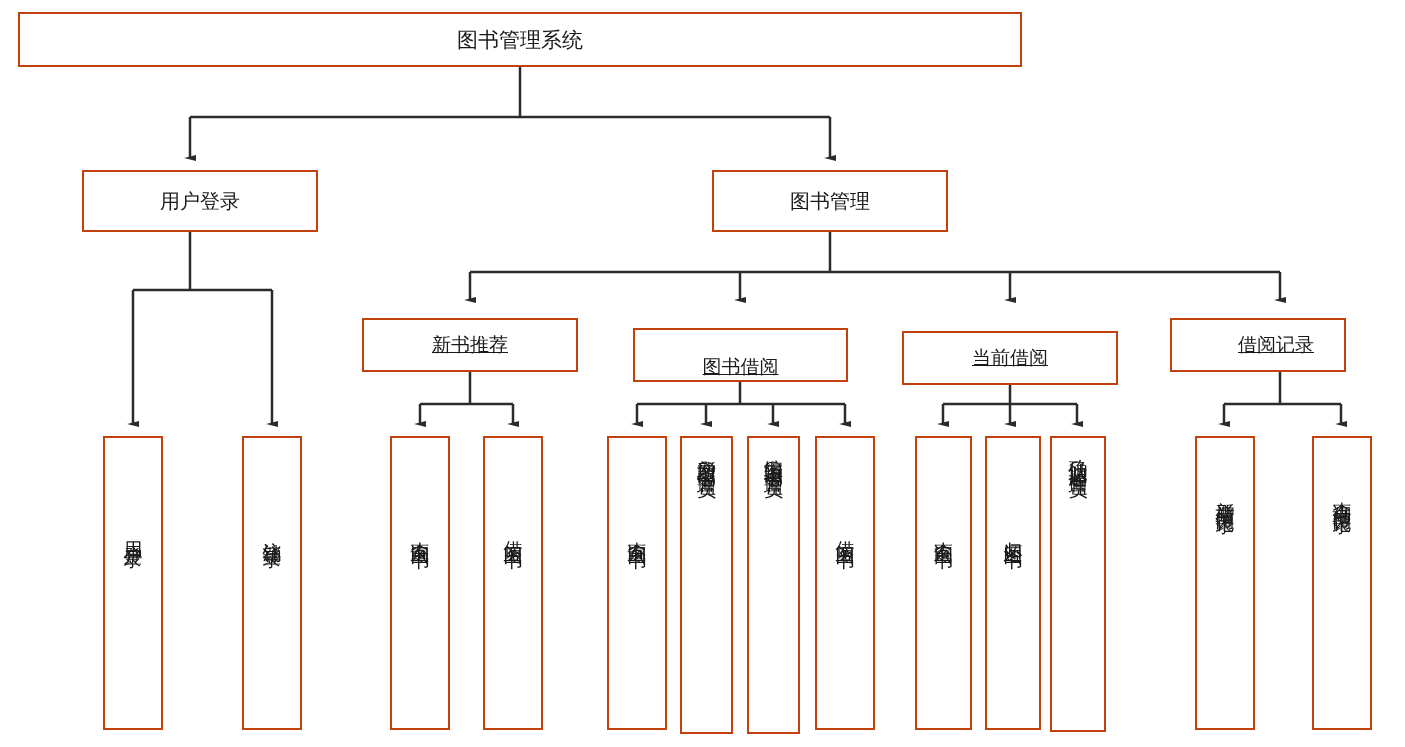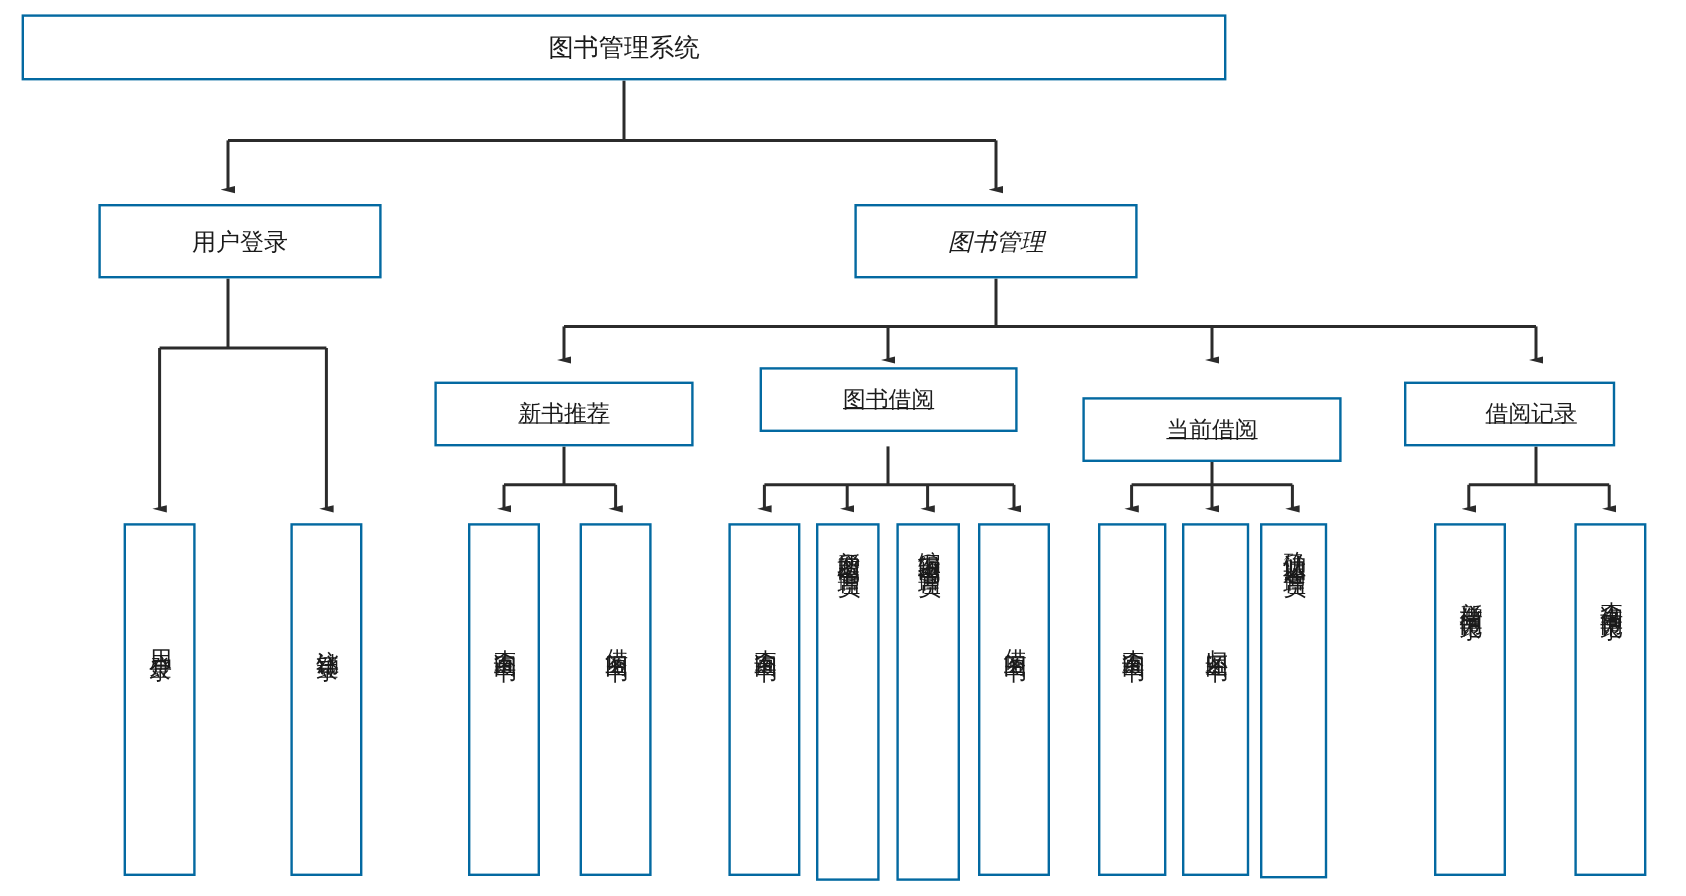--- a/index.html
+++ b/index.html
@@ -23,21 +23,21 @@
     left: 0;
     top: 0;
     width: 1405px;
     height: 747px;
     pointer-events: none;
   }
   .node {
     position: absolute;
     box-sizing: border-box;
     background: #ffffff;
-    border: 2px solid #0369a1;
+    border: 2px solid #c2410c;
     display: flex;
     align-items: center;
     justify-content: center;
     color: #1a1a1a;
   }
   .node.root {
     font-size: 21px;
   }
   .node.lvl2 {
     font-size: 20px;
@@ -129,28 +129,28 @@
     </g>
   </svg>
 
   <div class="node root" style="left:18px; top:12px; width:1004px; height:55px;">
     <span>图书管理系统</span>
   </div>
 
   <div class="node lvl2" style="left:82px; top:170px; width:236px; height:62px;">
     <span>用户登录</span>
   </div>
-  <div class="node lvl2" style="left:712px; top:170px; width:236px; height:62px;font-style:italic;">
+  <div class="node lvl2" style="left:712px; top:170px; width:236px; height:62px;">
     <span>图书管理</span>
   </div>
 
   <div class="node lvl3" style="left:362px; top:318px; width:216px; height:54px;">
     <span>新书推荐</span>
   </div>
-  <div class="node lvl3" style="left:633px; top:306px; width:215px; height:54px;">
+  <div class="node lvl3" style="left:633px; top:328px; width:215px; height:54px;align-items:flex-end;">
     <span>图书借阅</span>
   </div>
   <div class="node lvl3" style="left:902px; top:318px; width:216px; height:54px;margin-top:13px;">
     <span>当前借阅</span>
   </div>
   <div class="node lvl3" style="left:1170px; top:318px; width:176px; height:54px;padding-left:36px;">
     <span>借阅记录</span>
   </div>
 
   <div class="node leaf pad-top-lg" style="left:103px; top:436px; width:60px; height:294px;">

